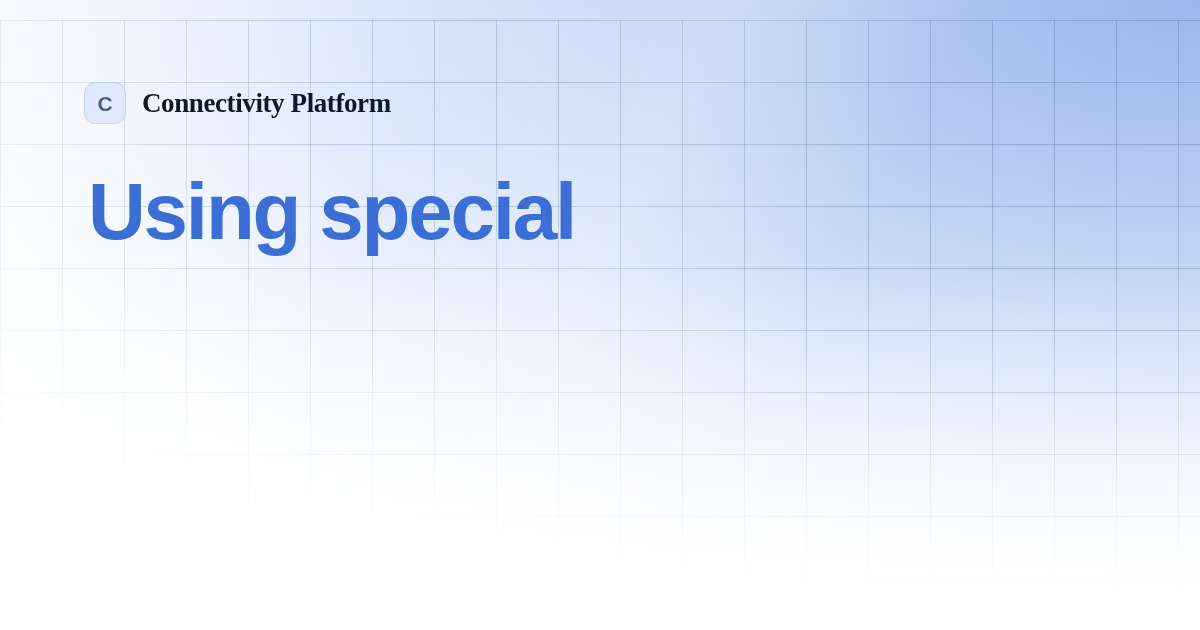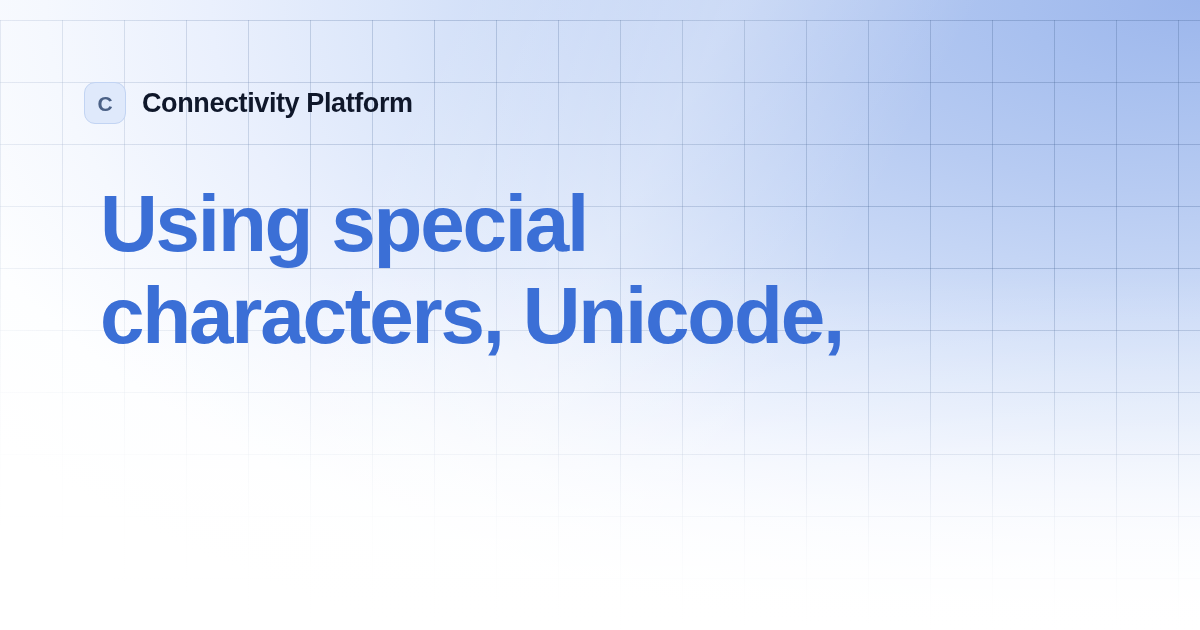--- a/index.html
+++ b/index.html
@@ -133,28 +133,29 @@
     line-height: 1;
   }
 
   .brand-name {
     font-size: 27px;
     font-weight: 700;
     color: #0f172a;
     letter-spacing: -0.4px;
     line-height: 1;
     white-space: nowrap;
+    font-family: Liberation Serif, serif;
   }
 
   .headline {
     position: absolute;
     left: 0;
     top: 162px;
     width: 960px;
-    margin: 16px;
+    margin: 4px;
     font-size: 80px;
     font-weight: 700;
     line-height: 92px;
     letter-spacing: -2.2px;
     color: #3b6fd6;
   }
 
   .headline .line {
     display: block;
     white-space: nowrap;
@@ -173,17 +174,16 @@
 
   <div class="content">
 
     <div class="brand">
       <div class="brand-badge">C</div>
       <div class="brand-name">Connectivity Platform</div>
     </div>
 
     <h1 class="headline">
       <span class="line">Using special</span>
-      <span class="line">characters, Unicode,</span>
     </h1>
 
   </div>
 </div>
 
 </body></html>

